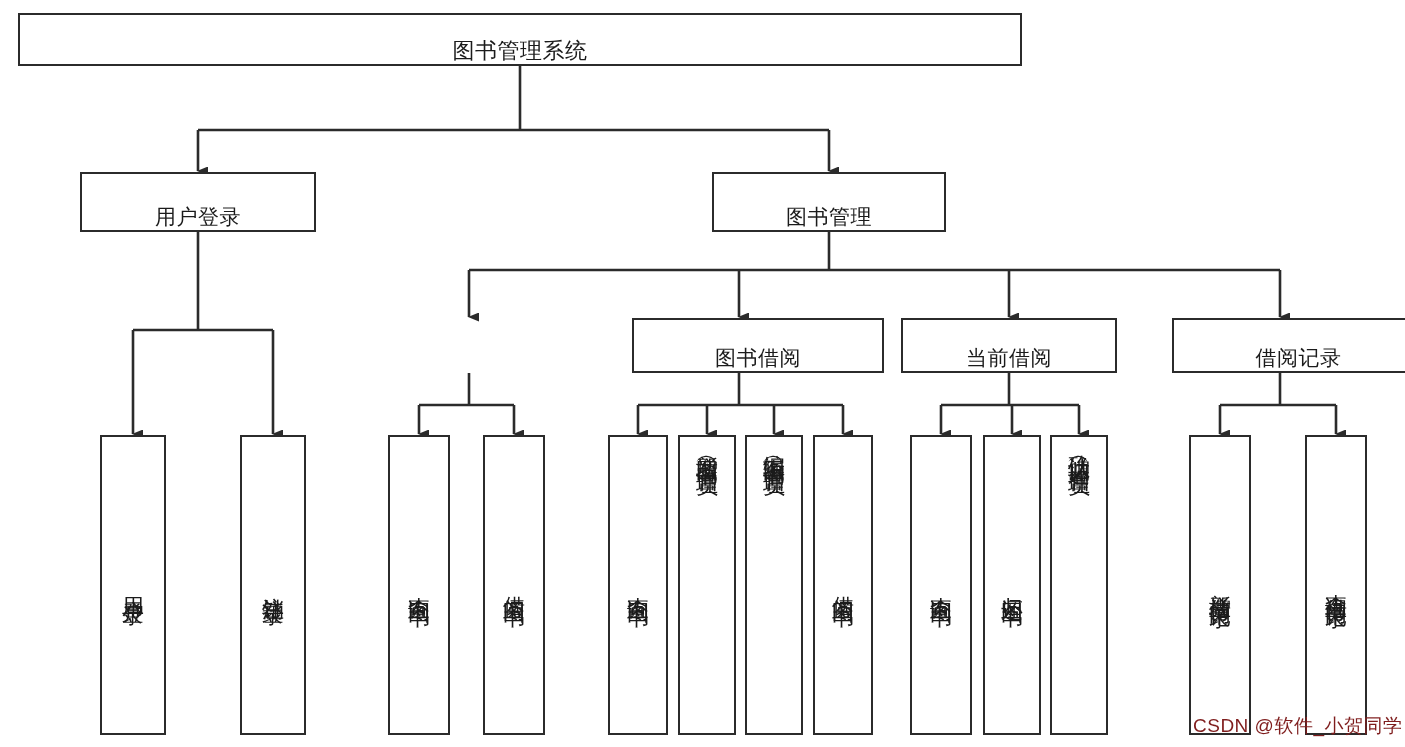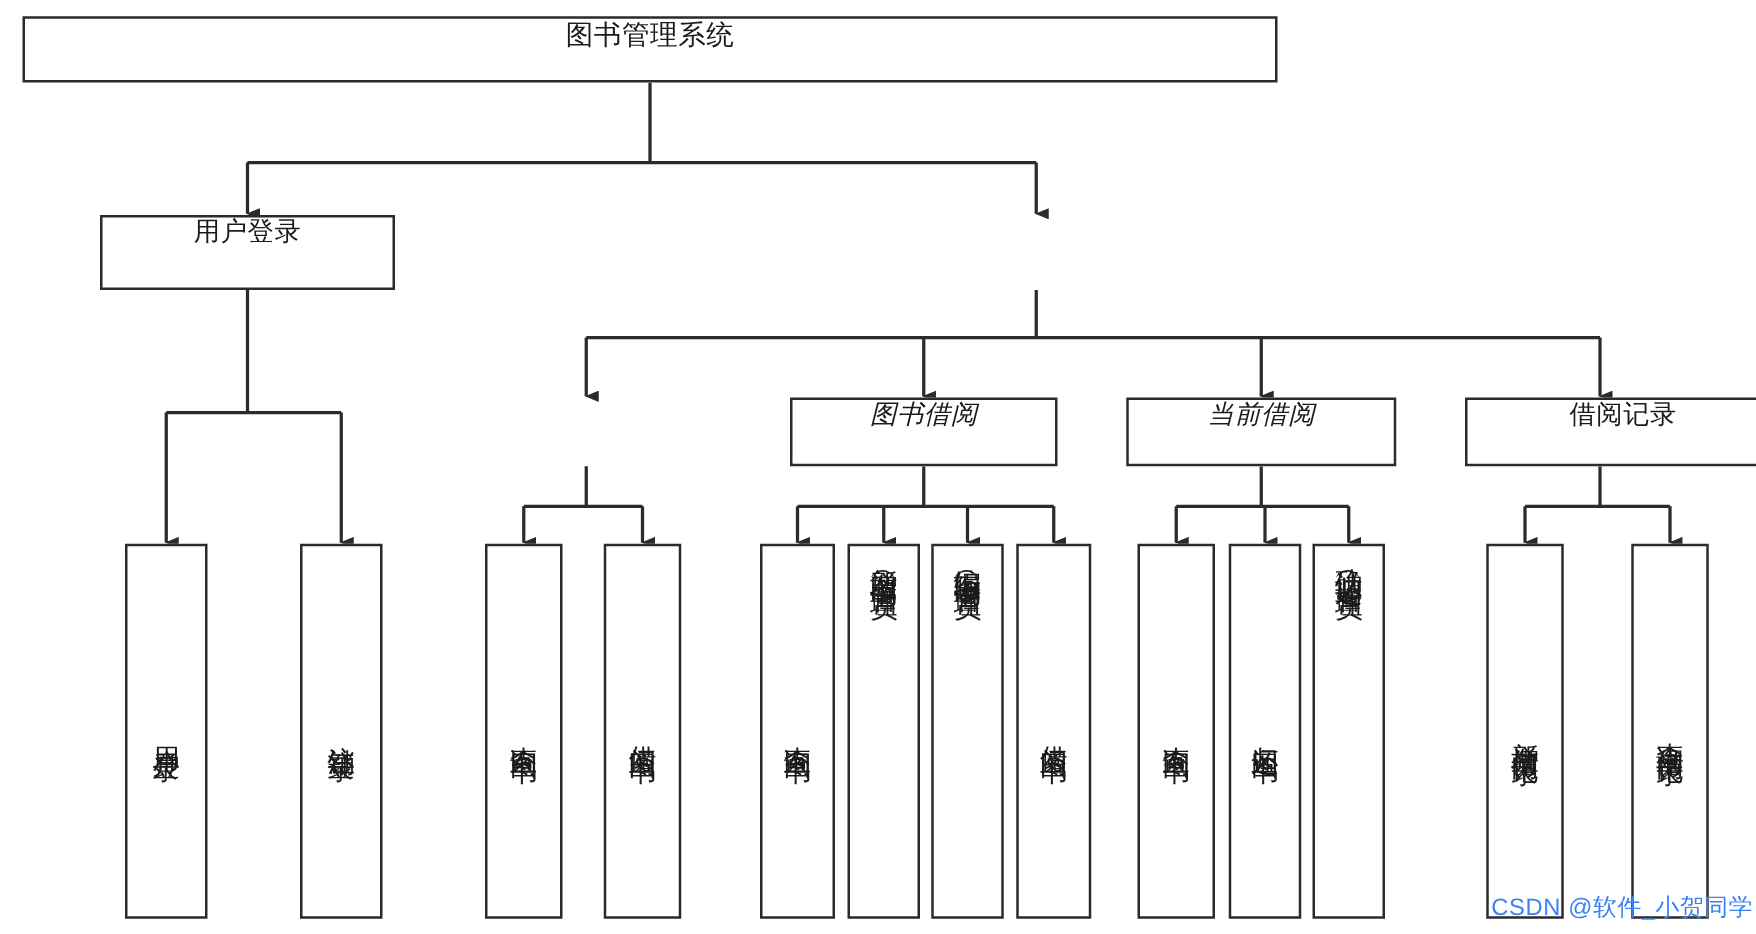--- a/index.html
+++ b/index.html
@@ -25,21 +25,21 @@
     width: 1405px;
     height: 747px;
     pointer-events: none;
   }
   .node {
     position: absolute;
     box-sizing: border-box;
     background: #ffffff;
     border: 2px solid #2b2b2b;
     display: flex;
-    align-items: flex-start;
+    align-items: flex-end;
     justify-content: center;
     color: #1b1b1b;
     z-index: 2;
   }
   .node-label {
     display: block;
     text-align: center;
     letter-spacing: 0.5px;
     line-height: 1.18;
     white-space: nowrap;
@@ -126,25 +126,28 @@
       </g>
   </svg>
 
   <div class="node root horiz" id="node-root" style="left: 18px; top: 13px; width: 1004px; height: 53px;">
     <span class="node-label">图书管理系统</span>
   </div>
 
   <div class="node horiz" id="node-l2-0" style="left: 80px; top: 172px; width: 236px; height: 60px;">
     <span class="node-label">用户登录</span>
   </div>
+  <div class="node horiz" id="node-l2-1" style="left: 712px; top: 172px; width: 234px; height: 60px;">
+    <span class="node-label">图书管理</span>
+  </div>
 
-  <div class="node horiz" id="node-l3-1" style="left: 632px; top: 318px; width: 214px; height: 55px; font-style: italic;">
+  <div class="node horiz" id="node-l3-1" style="left: 632px; top: 318px; width: 252px; height: 55px;">
     <span class="node-label">图书借阅</span>
   </div>
-  <div class="node horiz" id="node-l3-2" style="left: 901px; top: 318px; width: 216px; height: 55px; font-style: italic;">
+  <div class="node horiz" id="node-l3-2" style="left: 901px; top: 318px; width: 216px; height: 55px;">
     <span class="node-label">当前借阅</span>
   </div>
   <div class="node horiz" id="node-l3-3" style="left: 1172px; top: 318px; width: 253px; height: 55px;">
     <span class="node-label">借阅记录</span>
   </div>
 
   <div class="node vert centered" id="node-leaf-0" style="left: 100px; top: 435px; width: 66px; height: 300px;">
     <span class="node-label">用户登录</span>
   </div>
   <div class="node vert centered" id="node-leaf-1" style="left: 240px; top: 435px; width: 66px; height: 300px;">
@@ -177,15 +180,15 @@
   <div class="node vert" id="node-leaf-10" style="left: 1050px; top: 435px; width: 58px; height: 300px;">
     <span class="node-label">确认归还（管理员）</span>
   </div>
   <div class="node vert centered" id="node-leaf-11" style="left: 1189px; top: 435px; width: 62px; height: 300px;">
     <span class="node-label">新增借阅记录</span>
   </div>
   <div class="node vert centered" id="node-leaf-12" style="left: 1305px; top: 435px; width: 62px; height: 300px;">
     <span class="node-label">查询借阅记录</span>
   </div>
 
-  <div class="watermark" id="watermark" style="left: 1193px; top: 713px; color: #3b82f6;">CSDN @软件_小贺同学</div>
+  <div class="watermark" id="watermark" style="left: 1193px; top: 713px; color: #7f1d1d;">CSDN @软件_小贺同学</div>
 
 </div>
 
 </body></html>

